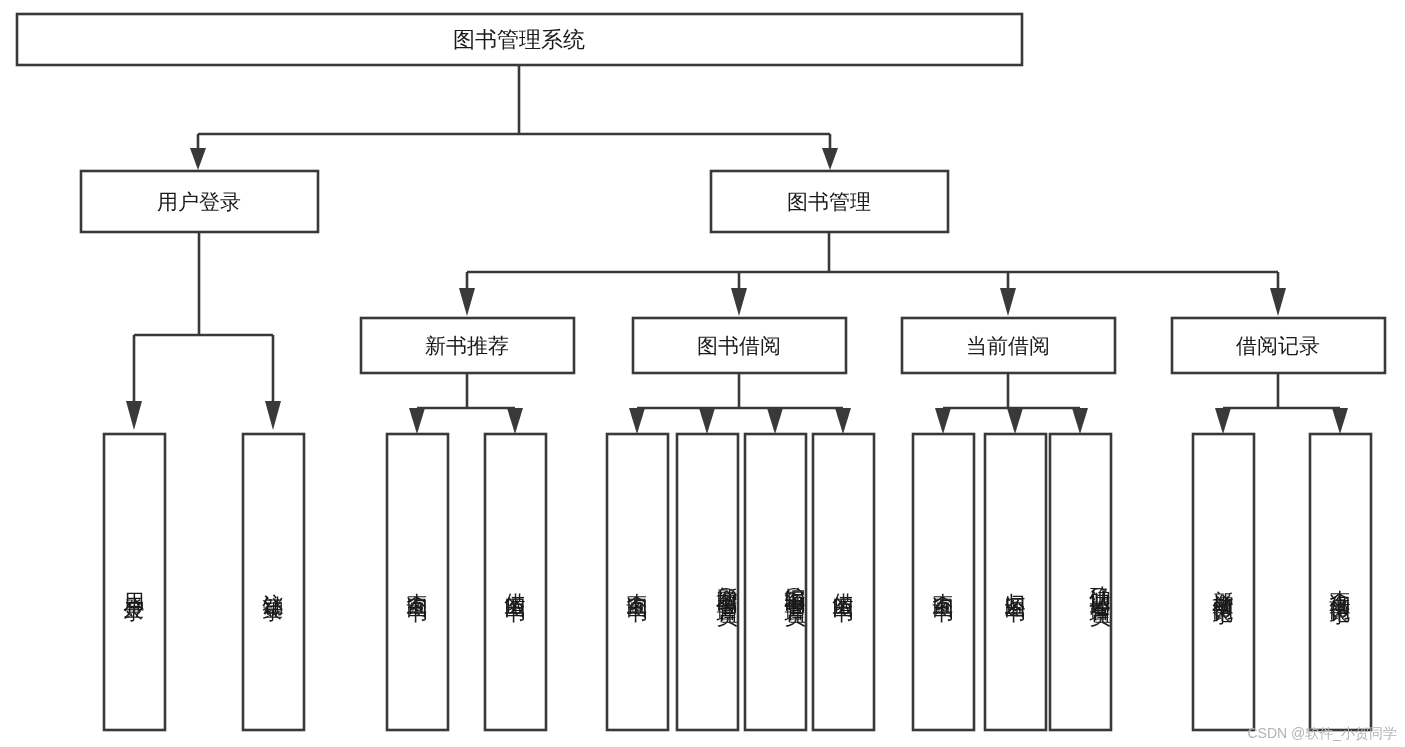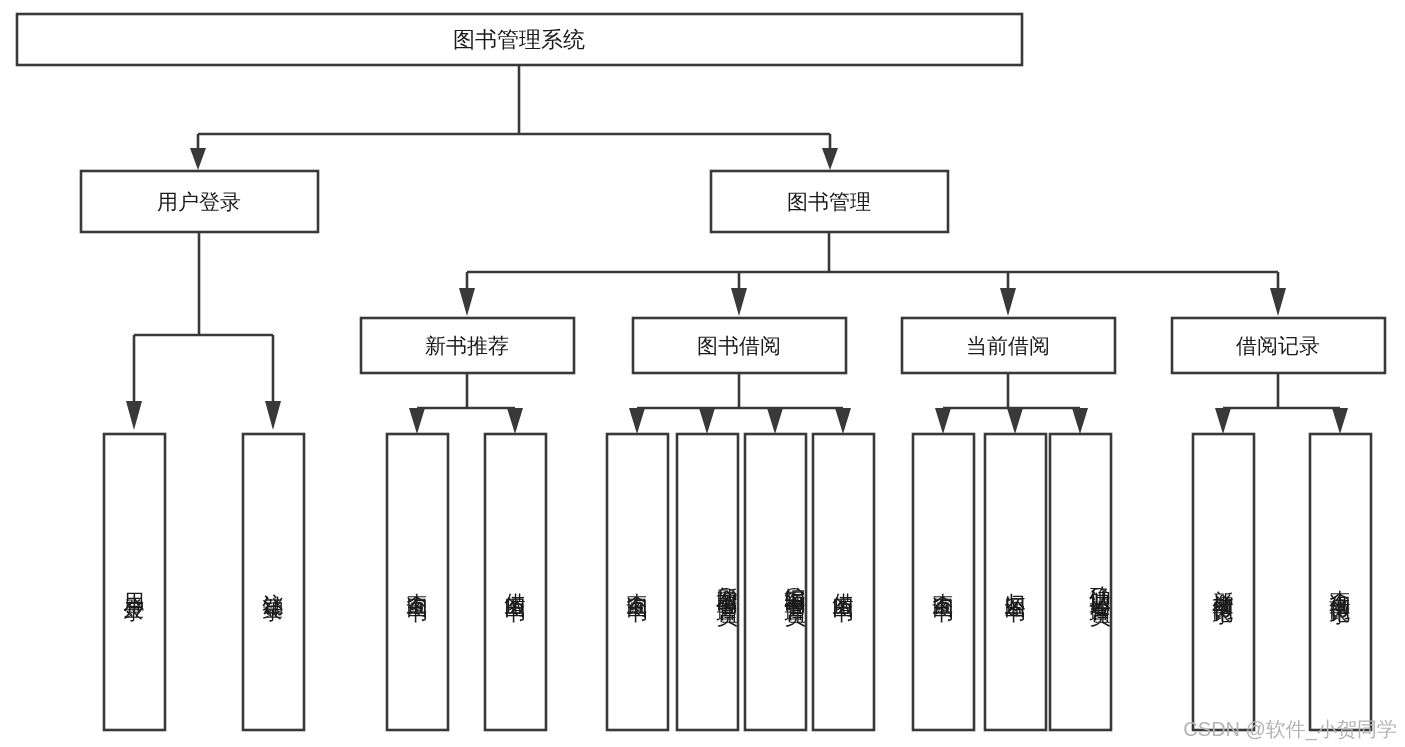--- a/index.html
+++ b/index.html
@@ -67,21 +67,21 @@
     color: #1a1a1a;
     white-space: nowrap;
     text-align: center;
     pointer-events: none;
   }
   .watermark {
     position: absolute;
     right: 8px;
     bottom: 4px;
     font-family: "Liberation Sans", "DejaVu Sans", sans-serif;
-    font-size: 20px;
+    font-size: 14px;
     color: #b4b4b4;
     white-space: nowrap;
   }
 </style>
 </head>
 <body>
 
 <div id="diagram-root">
 
   <svg class="diagram-svg" viewBox="0 0 1405 747">

